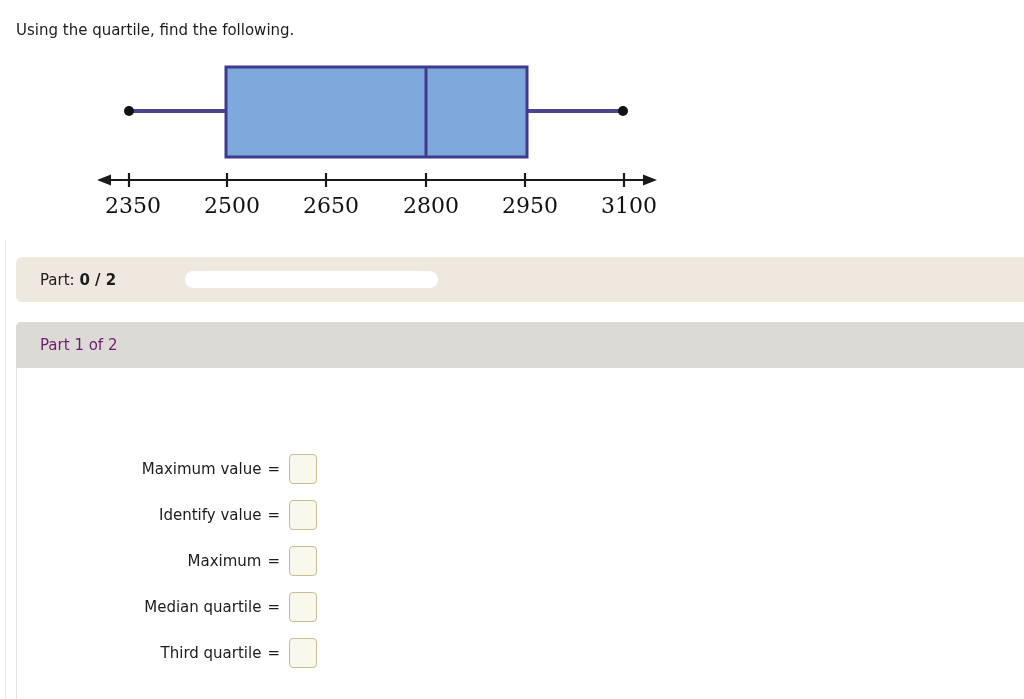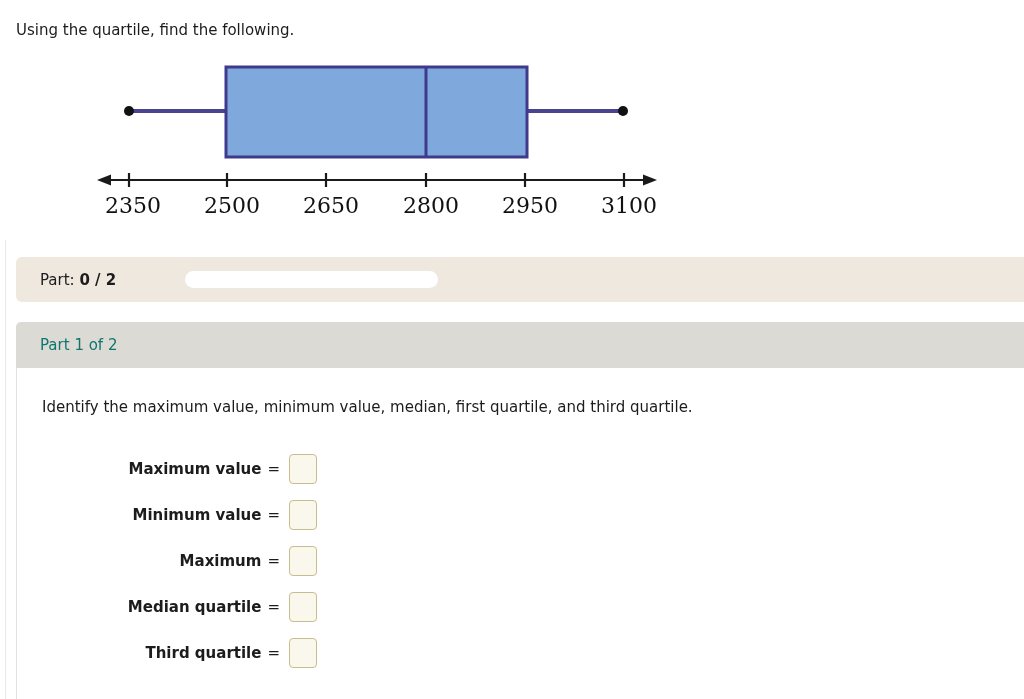--- a/index.html
+++ b/index.html
@@ -74,21 +74,21 @@
     right: 0;
     height: 46px;
     background: #DCDAD4;
     border-radius: 5px 0 0 0;
     display: flex;
     align-items: center;
   }
   .part-header-label {
     margin-left: 24px;
     font-size: 15px;
-    color: #0f766e;
+    color: #701a75;
   }
 
   
   .question-card {
     position: absolute;
     left: 16px;
     top: 368px;
     right: 0;
     bottom: 0;
     background: #ffffff;
@@ -113,21 +113,20 @@
   .answer-row {
     display: flex;
     align-items: center;
     justify-content: flex-end;
     height: 46px;
   }
   .answer-label {
     font-size: 15px;
     color: #1c1c1c;
     white-space: nowrap;
-    font-weight: bold;
   }
   .answer-eq {
     font-size: 15px;
     color: #1c1c1c;
     margin: 0 9px 0 6px;
   }
   .answer-input {
     width: 28px;
     height: 30px;
     box-sizing: border-box;
@@ -203,32 +202,31 @@
     <b>0 / 2</b>
   </div>
   <div class="progress-track"></div>
 </div>
 
 <div class="part-header">
   <div class="part-header-label">Part 1 of 2</div>
 </div>
 
 <div class="question-card">
-  <div class="question-text">Identify the maximum value, minimum value, median, first quartile, and third quartile.</div>
 
   <div class="answer-rows">
 
     <div class="answer-row">
       <span class="answer-label">Maximum value</span>
       <span class="answer-eq">=</span>
       <input class="answer-input" type="text" value="" style="">
     </div>
 
     <div class="answer-row">
-      <span class="answer-label">Minimum value</span>
+      <span class="answer-label">Identify value</span>
       <span class="answer-eq">=</span>
       <input class="answer-input" type="text" value="" style="">
     </div>
 
     <div class="answer-row">
       <span class="answer-label">Maximum</span>
       <span class="answer-eq">=</span>
       <input class="answer-input" type="text" value="" style="">
     </div>
 

